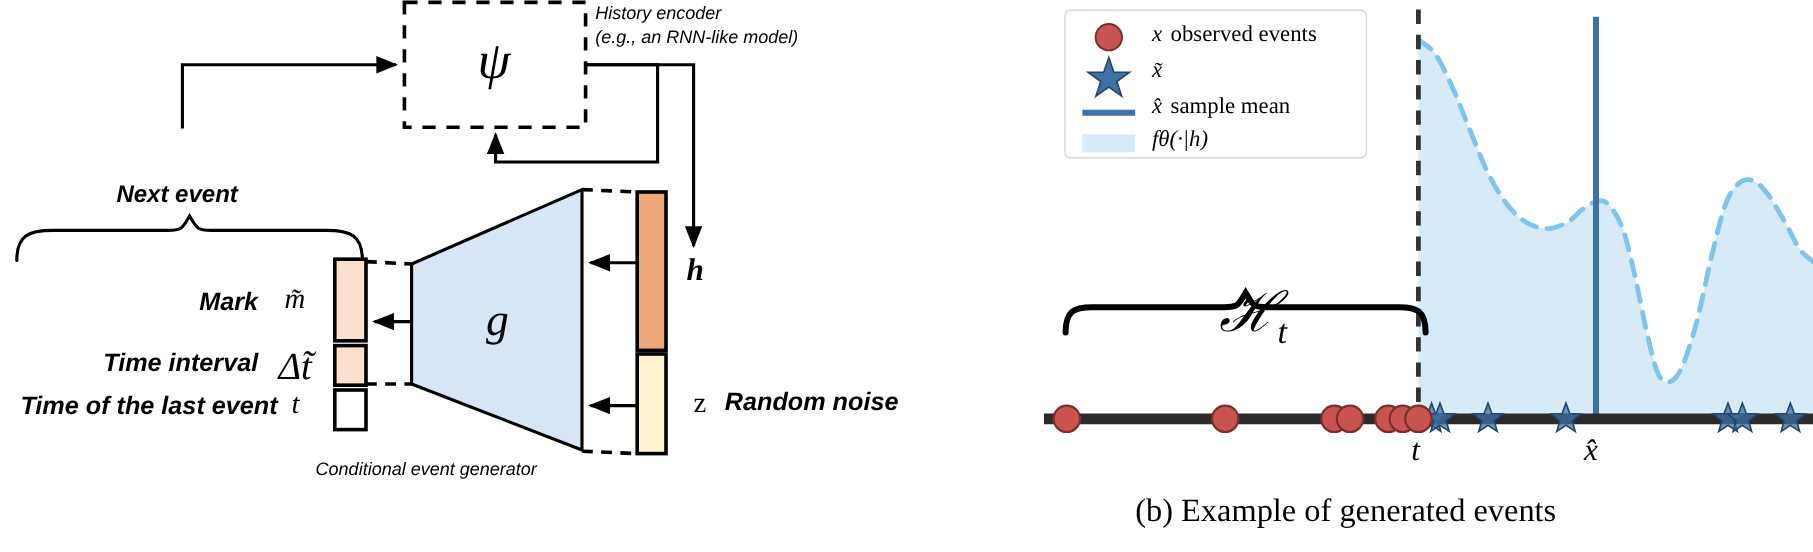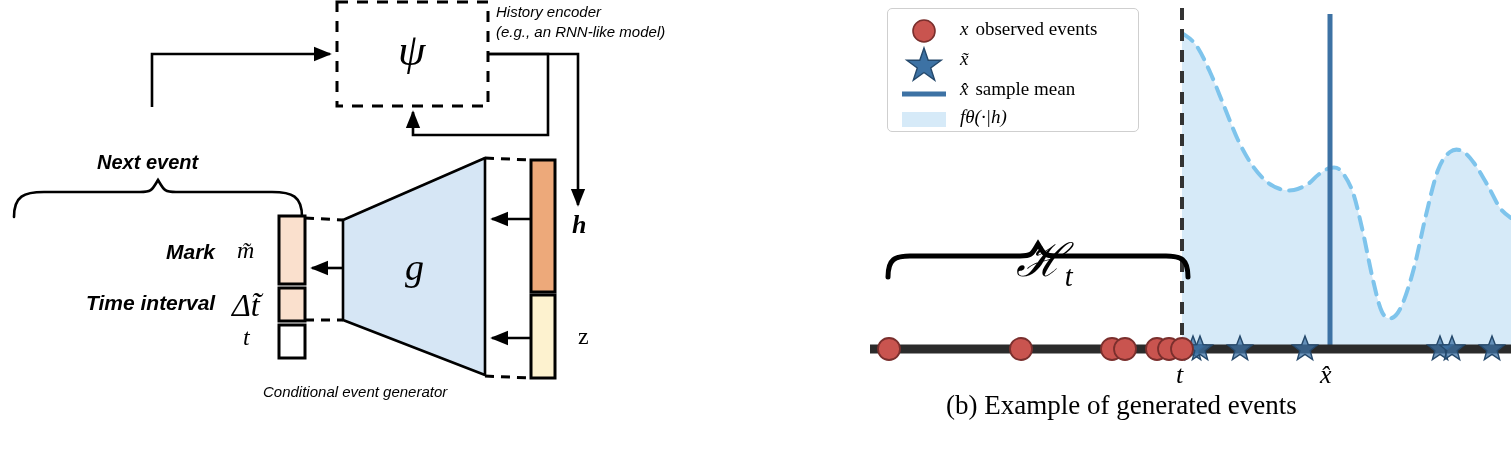--- a/index.html
+++ b/index.html
@@ -79,25 +79,27 @@
 
 <div class="txt math" style="left:405px;top:248px;font-size:38px;">g</div>
 <div class="txt sans-it-l" style="left:263px;top:384px;font-size:15px;">Conditional event generator</div>
 
 <div class="txt sans-it" style="left:166px;top:241px;font-size:21px;">Mark</div>
 <div class="txt math" style="left:237px;top:238px;font-size:24px;">m̃</div>
 
 <div class="txt sans-it" style="left:86px;top:292px;font-size:21px;">Time interval</div>
 <div class="txt math" style="left:232px;top:289px;font-size:32px;">Δt̃</div>
 
+<div class="txt sans-it" style="left:17px;top:328px;font-size:21px;">Time of the last event</div>
 <div class="txt math" style="left:243px;top:325px;font-size:24px;">t</div>
 
 <div class="txt math" style="left:572px;top:212px;font-size:26px;font-weight:bold;">h</div>
 
 <div class="txt mathup" style="left:578px;top:324px;font-size:24px;">z</div>
+<div class="txt sans-it" style="left:604px;top:325px;font-size:21px;">Random noise</div>
 
 <svg class="layer">
 
   <path id="density-fill" fill="#d6eaf8" stroke="none" d="M1182,33 C1184.3333333333333,35 1191.3333333333333,38.5 1196,45 C1200.6666666666667,51.5 1205.3333333333333,61.833333333333336 1210,72 C1214.6666666666667,82.16666666666667 1219.3333333333333,94.66666666666667 1224,106 C1228.6666666666667,117.33333333333333 1233.3333333333333,130.16666666666666 1238,140 C1242.6666666666667,149.83333333333334 1247.3333333333333,158.16666666666666 1252,165 C1256.6666666666667,171.83333333333334 1261.3333333333333,177 1266,181 C1270.6666666666667,185 1275.3333333333333,187.5 1280,189 C1284.6666666666667,190.5 1289.3333333333333,190.83333333333334 1294,190 C1298.6666666666667,189.16666666666666 1304,186.5 1308,184 C1312,181.5 1314.3333333333333,177.66666666666666 1318,175 C1321.6666666666667,172.33333333333334 1326.3333333333333,168.83333333333334 1330,168 C1333.6666666666667,167.16666666666666 1336.3333333333333,166.33333333333334 1340,170 C1343.6666666666667,173.66666666666666 1348.3333333333333,180.33333333333334 1352,190 C1355.6666666666667,199.66666666666666 1358.5,213 1362,228 C1365.5,243 1369.6666666666667,266 1373,280 C1376.3333333333333,294 1378.8333333333333,305.6666666666667 1382,312 C1385.1666666666667,318.3333333333333 1388.6666666666667,319.1666666666667 1392,318 C1395.3333333333333,316.8333333333333 1398.3333333333333,313.3333333333333 1402,305 C1405.6666666666667,296.6666666666667 1410,283 1414,268 C1418,253 1422,231.33333333333334 1426,215 C1430,198.66666666666666 1434,180.5 1438,170 C1442,159.5 1446,155.16666666666666 1450,152 C1454,148.83333333333334 1458,149.16666666666666 1462,151 C1466,152.83333333333334 1469.6666666666667,157.16666666666666 1474,163 C1478.3333333333333,168.83333333333334 1483.6666666666667,178.5 1488,186 C1492.3333333333333,193.5 1496.1666666666667,202.66666666666666 1500,208 C1503.8333333333333,213.33333333333334 1509.1666666666667,216.33333333333334 1511,218 L1511,349 L1182,349 Z"></path>
   <path id="density-line" fill="none" stroke="#7ec4ec" stroke-width="4" stroke-dasharray="13 9" stroke-linecap="round" d="M1182,33 C1184.3333333333333,35 1191.3333333333333,38.5 1196,45 C1200.6666666666667,51.5 1205.3333333333333,61.833333333333336 1210,72 C1214.6666666666667,82.16666666666667 1219.3333333333333,94.66666666666667 1224,106 C1228.6666666666667,117.33333333333333 1233.3333333333333,130.16666666666666 1238,140 C1242.6666666666667,149.83333333333334 1247.3333333333333,158.16666666666666 1252,165 C1256.6666666666667,171.83333333333334 1261.3333333333333,177 1266,181 C1270.6666666666667,185 1275.3333333333333,187.5 1280,189 C1284.6666666666667,190.5 1289.3333333333333,190.83333333333334 1294,190 C1298.6666666666667,189.16666666666666 1304,186.5 1308,184 C1312,181.5 1314.3333333333333,177.66666666666666 1318,175 C1321.6666666666667,172.33333333333334 1326.3333333333333,168.83333333333334 1330,168 C1333.6666666666667,167.16666666666666 1336.3333333333333,166.33333333333334 1340,170 C1343.6666666666667,173.66666666666666 1348.3333333333333,180.33333333333334 1352,190 C1355.6666666666667,199.66666666666666 1358.5,213 1362,228 C1365.5,243 1369.6666666666667,266 1373,280 C1376.3333333333333,294 1378.8333333333333,305.6666666666667 1382,312 C1385.1666666666667,318.3333333333333 1388.6666666666667,319.1666666666667 1392,318 C1395.3333333333333,316.8333333333333 1398.3333333333333,313.3333333333333 1402,305 C1405.6666666666667,296.6666666666667 1410,283 1414,268 C1418,253 1422,231.33333333333334 1426,215 C1430,198.66666666666666 1434,180.5 1438,170 C1442,159.5 1446,155.16666666666666 1450,152 C1454,148.83333333333334 1458,149.16666666666666 1462,151 C1466,152.83333333333334 1469.6666666666667,157.16666666666666 1474,163 C1478.3333333333333,168.83333333333334 1483.6666666666667,178.5 1488,186 C1492.3333333333333,193.5 1496.1666666666667,202.66666666666666 1500,208 C1503.8333333333333,213.33333333333334 1509.1666666666667,216.33333333333334 1511,218"></path>
 
   <line id="t-line" stroke="#333" stroke-width="4" stroke-dasharray="12 9" x1="1182" x2="1182" y1="8" y2="349"></line>
 
   <line id="xhat-line" stroke="#3d72a4" stroke-width="5" x1="1330" x2="1330" y1="14" y2="350"></line>
 
@@ -151,15 +153,15 @@
   <div class="legend-row" style="left:72px;top:69px;">
     <span class="legend-label math">x̂</span>
     <span class="legend-label" style="margin-left:7px;">sample mean</span>
   </div>
 
   <div class="legend-row" style="left:72px;top:97px;">
     <span class="legend-label math">fθ(·|h)</span>
   </div>
 </div>
 
-<div class="txt caption" style="left:946px;top:392px;">(b) Example of generated events</div>
+<div class="txt caption" style="left:946px;top:412px;">(b) Example of generated events</div>
 
 </div>
 
 </body></html>

